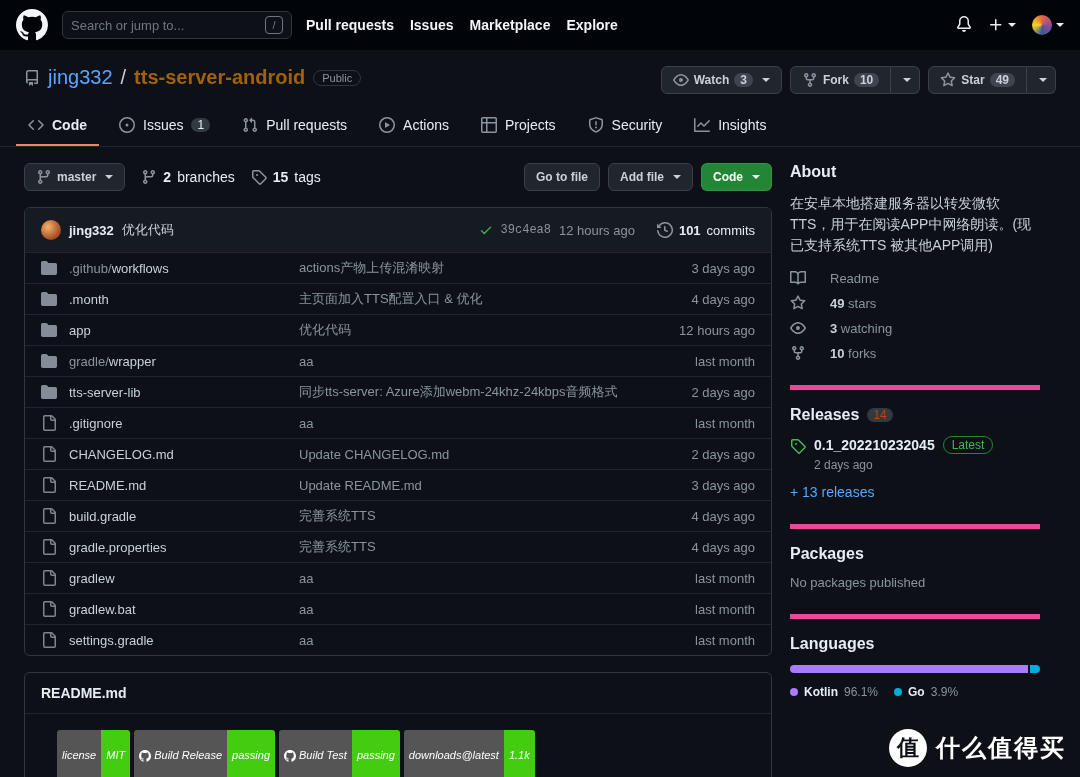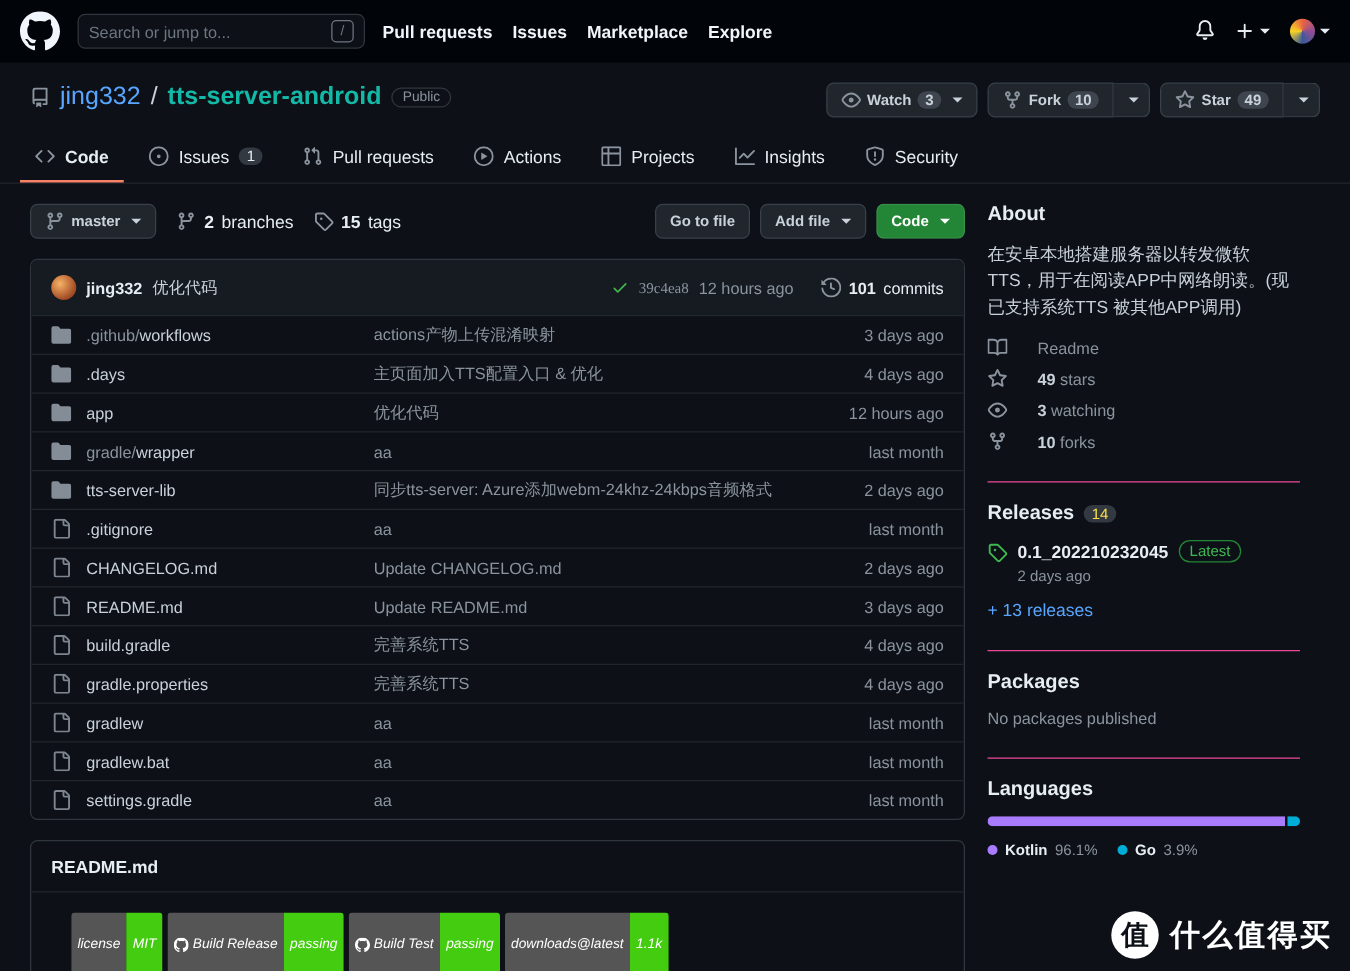--- a/index.html
+++ b/index.html
@@ -24,21 +24,21 @@
   .top-nav a { color:#f0f6fc; font-weight:700; font-size:14px; }
   .hdr-right { margin-left:auto; display:flex; align-items:center; gap:16px; color:#e6edf3; }
   .avatar { width:20px; height:20px; border-radius:50%; background:conic-gradient(#e96443,#904e95,#3b5998,#f9d423,#e96443); display:inline-block; }
 
   
   .repo-head { padding:16px 24px 0; display:flex; align-items:flex-start; justify-content:space-between; }
   .repo-title { display:flex; align-items:center; gap:8px; font-size:20px; }
   .repo-title .oi { color:#8b949e; }
   .repo-owner { color:#58a6ff; }
   .repo-sep { color:#c9d1d9; }
-  .repo-name { color:#14b8a6; font-weight:700; }
+  .repo-name { color:#a16207; font-weight:700; }
   .vis-badge { border:1px solid #30363d; color:#8b949e; font-size:11px; border-radius:2em; padding:1px 8px; font-weight:500; }
   .repo-actions { display:flex; gap:8px; }
   .btn { display:inline-flex; align-items:center; gap:5px; background:#21262d; border:1px solid #384048; border-radius:6px; color:#c9d1d9; font-size:12px; font-weight:600; padding:4px 11px; height:28px; cursor:pointer; white-space:nowrap; }
   .btn .oi { width:16px; height:16px; color:#8b949e; }
   .btn .cnt { background:rgba(110,118,129,.4); border-radius:2em; padding:0 6px; font-size:12px; }
   .btn-group { display:flex; }
   .btn-group .btn-main { border-radius:6px 0 0 6px; }
   .btn-group .btn-caret { border-radius:0 6px 6px 0; border-left:none; padding:4px 8px; }
   .btn-green { background:#238636; border-color:rgba(240,246,252,.1); color:#fff; }
 
@@ -60,21 +60,21 @@
   .meta-link strong { font-weight:700; }
   .toolbar-right { margin-left:auto; display:flex; gap:8px; }
 
   
   .files-box { border:1px solid #30363d; border-radius:6px; overflow:hidden; }
   .commit-bar { background:#161b22; height:44px; display:flex; align-items:center; padding:0 16px; gap:8px; font-size:13px; }
   .commit-avatar { width:20px; height:20px; border-radius:50%; background:radial-gradient(circle at 35% 35%, #f7b267, #a14a24 70%); flex:none; }
   .commit-author { font-weight:700; color:#e6edf3; }
   .commit-msg { color:#c9d1d9; flex:1; min-width:0; white-space:nowrap; overflow:hidden; text-overflow:ellipsis; }
   .commit-check { color:#3fb950; }
-  .commit-sha { color:#8b949e; font-family:Liberation Serif, serif; font-size:12px; }
+  .commit-sha { color:#8b949e; font-family:Liberation Mono, monospace; font-size:12px; }
   .commit-time { color:#8b949e; margin-right:14px; }
   .commit-count { display:flex; align-items:center; gap:6px; color:#e6edf3;justify-content:flex-end; }
   .commit-count .oi { color:#8b949e; }
   .commit-count strong { font-weight:700; }
 
   .file-row { display:grid; grid-template-columns:16px 218px 1fr 112px; align-items:center; gap:12px; padding:0 16px; height:31px; border-top:1px solid #21262d; font-size:13px; }
   .file-row .oi.folder { color:#848d97; }
   .file-row .oi.file { color:#7d8590; }
   .f-name { white-space:nowrap; overflow:hidden; text-overflow:ellipsis; color:#c9d1d9; }
   .f-name .pfx { color:#8b949e; }
@@ -87,23 +87,23 @@
   .readme-body { padding:16px 32px; }
   .badge-row { display:flex; gap:4px;font-style:italic; }
   .badge { display:inline-flex; align-items:stretch; border-radius:3px; overflow:hidden; font-size:11px; font-weight:500; color:#fff; line-height:1; }
   .badge .b-left { background:#555; padding:4px 5px; display:flex; align-items:center; gap:3px; }
   .badge .b-right { padding:20px 5px; display:flex; align-items:center; }
   .badge .oi { width:12px; height:12px; fill:#fff; }
   .readme-h1 { margin-top:20px; font-size:30px; font-weight:700; color:#e6edf3; }
 
   
   .sidebar { width:250px; flex:none; }
-  .sb-section { padding:0 0 24px; border-bottom:1px solid #ec4899; margin-bottom:16px; }
+  .sb-section { padding:0 0 24px; border-bottom:5px solid #ec4899; margin-bottom:16px; }
   .sb-title { font-size:16px; font-weight:600; color:#e6edf3; margin-bottom:12px; display:flex; align-items:center; gap:8px; }
-  .sb-title .cnt { background:rgba(110,118,129,.4); border-radius:2em; padding:0 6px; font-size:12px; font-weight:500; color:#fde047; }
+  .sb-title .cnt { background:rgba(110,118,129,.4); border-radius:2em; padding:0 6px; font-size:12px; font-weight:500; color:#c2410c; }
   .about-desc { font-size:14px; line-height:1.5; color:#c9d1d9; margin-bottom:14px; }
   .sb-meta { display:flex; flex-direction:column; gap:9px; font-size:13px; color:#8b949e; }
   .sb-meta-row { display:flex; align-items:center; gap:24px; }
   .sb-meta-row strong { color:#c9d1d9; font-weight:700; }
   .rel-entry { display:flex; gap:8px; margin-bottom:12px; }
   .rel-entry .oi { color:#3fb950; margin-top:2px; }
   .rel-name { font-size:14px; font-weight:700; color:#e6edf3; display:flex; align-items:center; gap:8px; }
   .latest-pill { border:1px solid #238636; color:#3fb950; font-size:12px; font-weight:500; border-radius:2em; padding:1px 8px; }
   .rel-time { font-size:12px; color:#8b949e; margin-top:4px; }
   .rel-more { font-size:14px; color:#58a6ff; }
@@ -296,29 +296,29 @@
       <span>Actions</span>
     </a>
   <a class="tab">
       <svg class="oi">
         <use href="#i-table"></use>
       </svg>
       <span>Projects</span>
     </a>
   <a class="tab">
       <svg class="oi">
-        <use href="#i-graph"></use>
-      </svg>
-      <span>Insights</span>
+        <use href="#i-shield"></use>
+      </svg>
+      <span>Security</span>
     </a>
   <a class="tab">
       <svg class="oi">
-        <use href="#i-shield"></use>
-      </svg>
-      <span>Security</span>
+        <use href="#i-graph"></use>
+      </svg>
+      <span>Insights</span>
     </a>
 </nav>
 
 <div class="main-wrap">
   <div class="left-col">
 
     <div class="toolbar">
       <button class="btn">
         <svg class="oi">
             <use href="#i-branch"></use>
@@ -377,21 +377,21 @@
             <use href="#i-folder"></use>
           </svg>
         <a class="f-name"><span class="pfx">.github/</span><span>workflows</span></a>
         <a class="f-msg">actions产物上传混淆映射</a>
         <span class="f-time">3 days ago</span>
       </div>
       <div class="file-row">
         <svg class="oi folder">
             <use href="#i-folder"></use>
           </svg>
-        <a class="f-name"><span>.days</span></a>
+        <a class="f-name"><span>.month</span></a>
         <a class="f-msg">主页面加入TTS配置入口 &amp; 优化</a>
         <span class="f-time">4 days ago</span>
       </div>
       <div class="file-row">
         <svg class="oi folder">
             <use href="#i-folder"></use>
           </svg>
         <a class="f-name"><span>app</span></a>
         <a class="f-msg">优化代码</a>
         <span class="f-time">12 hours ago</span>

